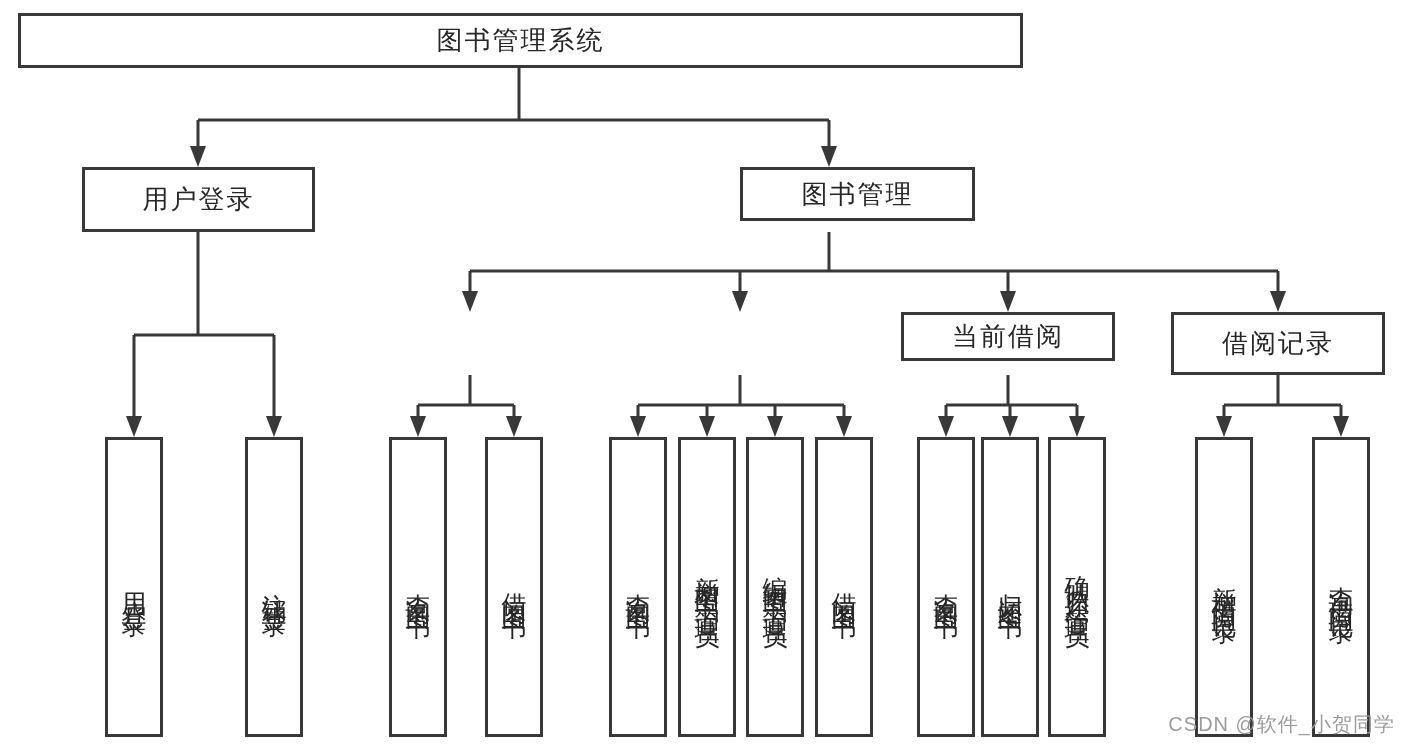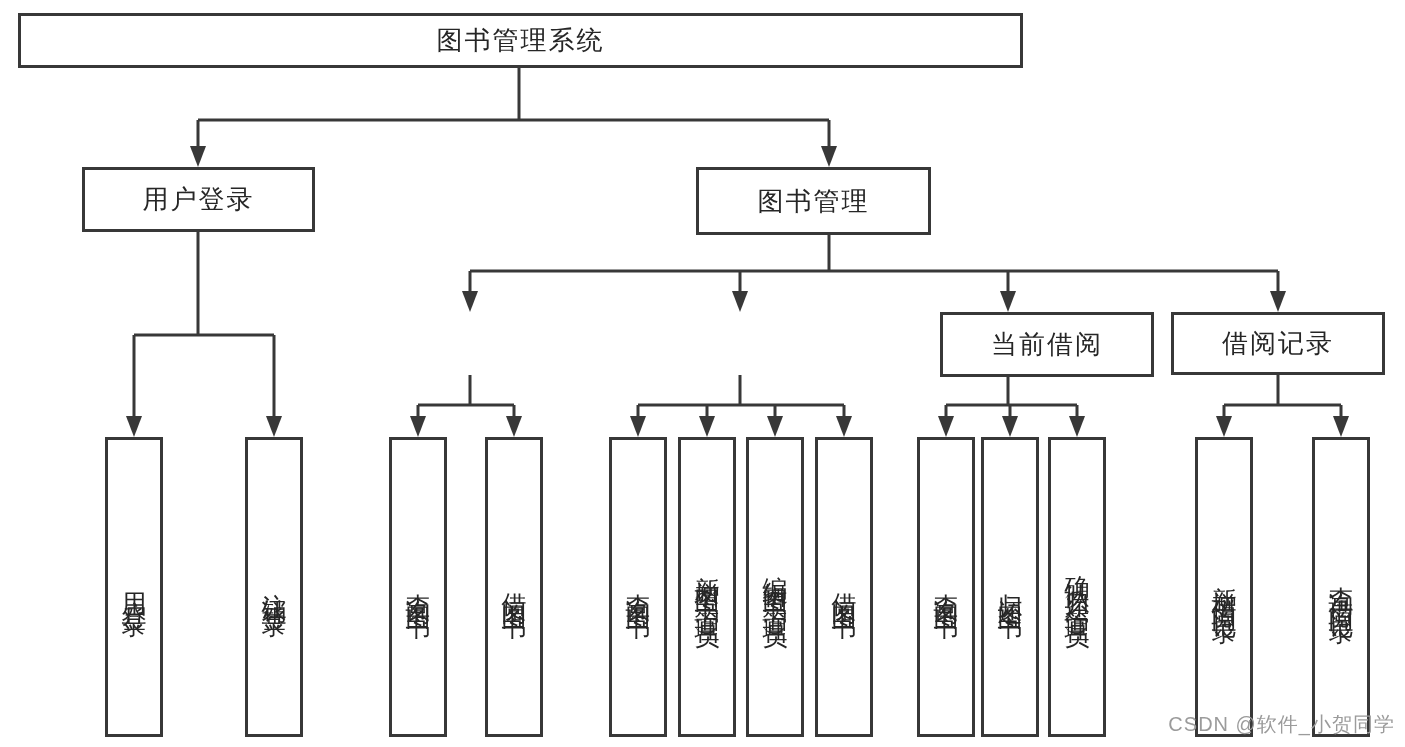--- a/index.html
+++ b/index.html
@@ -46,24 +46,24 @@
     top:711px;
     z-index:3;
     font-size:20px;
     color:var(--wm);
     letter-spacing:1px;
     white-space:nowrap;
   }
   
   #n-root{left:18px;top:13px;width:1005px;height:55px;}
   #n-user-login{left:82px;top:167px;width:233px;height:65px;}
-  #n-book-mgmt{left:696px;top:167px;width:235px;height:68px;text-align:right;}
+  #n-book-mgmt{left:740px;top:167px;width:235px;height:54px;text-align:right;}
   #n-new-rec{left:363px;top:312px;width:214px;height:63px;}
   #n-borrowing{left:633px;top:312px;width:214px;height:63px;}
-  #n-current{left:940px;top:312px;width:214px;height:65px;}
+  #n-current{left:901px;top:312px;width:214px;height:49px;}
   #n-records{left:1171px;top:312px;width:214px;height:63px;text-align:center;}
   .leaf{top:437px;width:58px;height:300px;}
   #l-a1{left:105px;} #l-a2{left:245px;}
   #l-b1{left:389px;} #l-b2{left:485px;}
   #l-c1{left:609px;} #l-c2{left:678px;} #l-c3{left:746px;} #l-c4{left:815px;}
   #l-d1{left:917px;} #l-d2{left:981px;} #l-d3{left:1048px;}
   #l-e1{left:1195px;} #l-e2{left:1312px;}
 </style>
 </head>
 <body>

